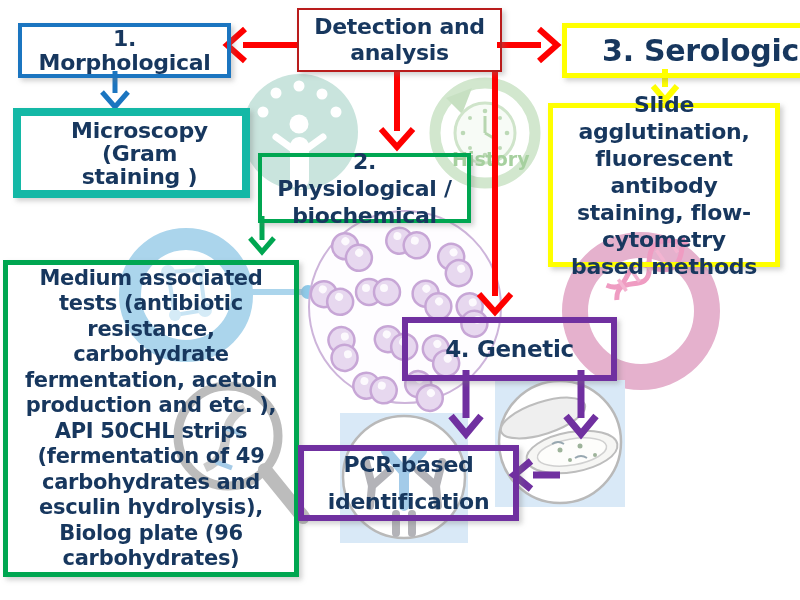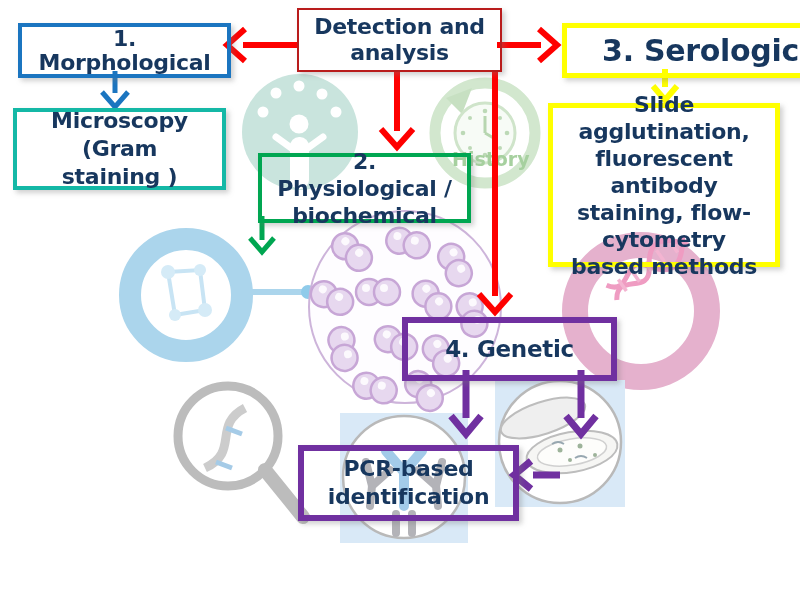--- a/index.html
+++ b/index.html
@@ -5,27 +5,27 @@
   html,body{margin:0;padding:0;background:#fff;}
   .canvas{position:relative;width:800px;height:600px;background:#ffffff;overflow:hidden;
           font-family:"DejaVu Sans", sans-serif;}
   svg.layer{position:absolute;left:0;top:0;}
   .node{position:absolute;display:flex;align-items:center;justify-content:center;
         text-align:center;font-weight:bold;color:#17375e;background:transparent;
         box-shadow:3px 3px 5px rgba(120,120,120,.35);}
   .node .label{white-space:pre;letter-spacing:-0.3px;}
   #box-detection    {left:297px;top:8px;  width:201px;height:60px;border:2px solid #b91c1c;font-size:22px;line-height:26px;}
   #box-morphological{left:18px; top:23px; width:205px;height:47px;border:4px solid #1b75c0;font-size:22px;line-height:24px;}
-  #box-microscopy   {left:13px; top:108px;width:205px;height:74px;border:4px solid #14b8a6;font-size:22px;line-height:28px;}
+  #box-microscopy   {left:13px; top:108px;width:205px;height:74px;border:8px solid #14b8a6;font-size:22px;line-height:23px;padding-left:16px;}
   #box-serological  {left:562px;top:23px; width:201px;height:45px;border:5px solid #ffff00;font-size:30px;line-height:24px;padding-left:48px;}
   #box-sero-methods {left:548px;top:103px;width:222px;height:154px;border:5px solid #ffff00;font-size:22px;line-height:27px;}
   #box-physiological{left:258px;top:153px;width:205px;height:62px;border:4px solid #00a651;font-size:22px;line-height:27px;}
   #box-medium       {left:3px;  top:260px;width:286px;height:307px;border:5px solid #00a651;font-size:21px;line-height:25.5px;}
   #box-genetic      {left:402px;top:317px;width:203px;height:52px;border:6px solid #7030a0;font-size:23px;line-height:26px;}
-  #box-pcr          {left:298px;top:445px;width:209px;height:64px;border:6px solid #7030a0;font-size:22px;line-height:28px;}
+  #box-pcr          {left:298px;top:445px;width:209px;height:64px;border:6px solid #7030a0;font-size:22px;line-height:37px;}
   #box-rrna         {left:557px;top:443px;width:206px;height:64px;border:6px solid #7030a0;font-size:22px;line-height:26px;}
   .arrow{fill:none;}
   .arrow.red   {stroke:#fe0000;stroke-width:6;}
   .arrow.blue  {stroke:#1b75c0;stroke-width:5;}
   .arrow.yellow{stroke:#ffff00;stroke-width:6;}
   .arrow.green {stroke:#00a651;stroke-width:5;}
   .arrow.purple{stroke:#7030a0;stroke-width:7;}
   .hist-label{font-family:"DejaVu Sans", sans-serif;font-weight:bold;font-size:19px;fill:#a6d09f;}
 </style>
 </head>
@@ -221,20 +221,34 @@
 cytometry
 based methods</div>
   </div>
 
   <div class="node" id="box-physiological">
     <div class="label">2.
 Physiological /
 biochemical</div>
   </div>
 
+  <div class="node" id="box-medium">
+    <div class="label">Medium associated
+tests (antibiotic
+resistance,
+carbohydrate
+fermentation, acetoin
+production and etc. ),
+API 50CHL strips
+(fermentation of 49
+carbohydrates and
+esculin hydrolysis),
+Biolog plate (96
+carbohydrates)</div>
+  </div>
 
   <div class="node" id="box-genetic">
     <div class="label">4. Genetic</div>
   </div>
 
   <div class="node" id="box-pcr">
     <div class="label">PCR-based
 identification</div>
   </div>
 

